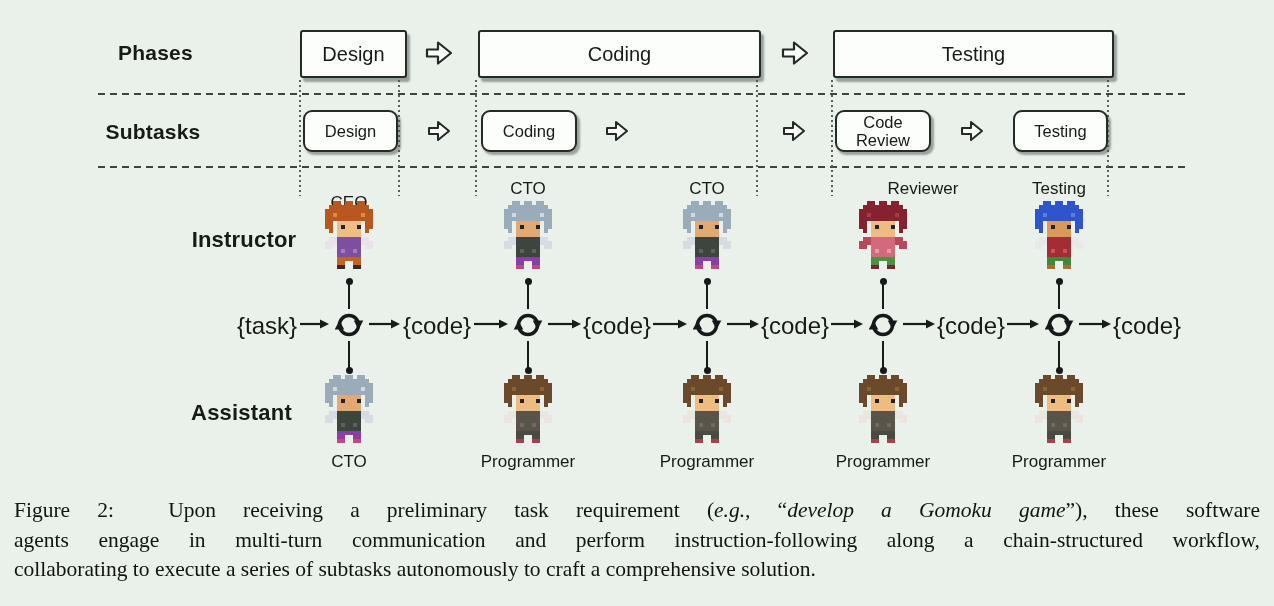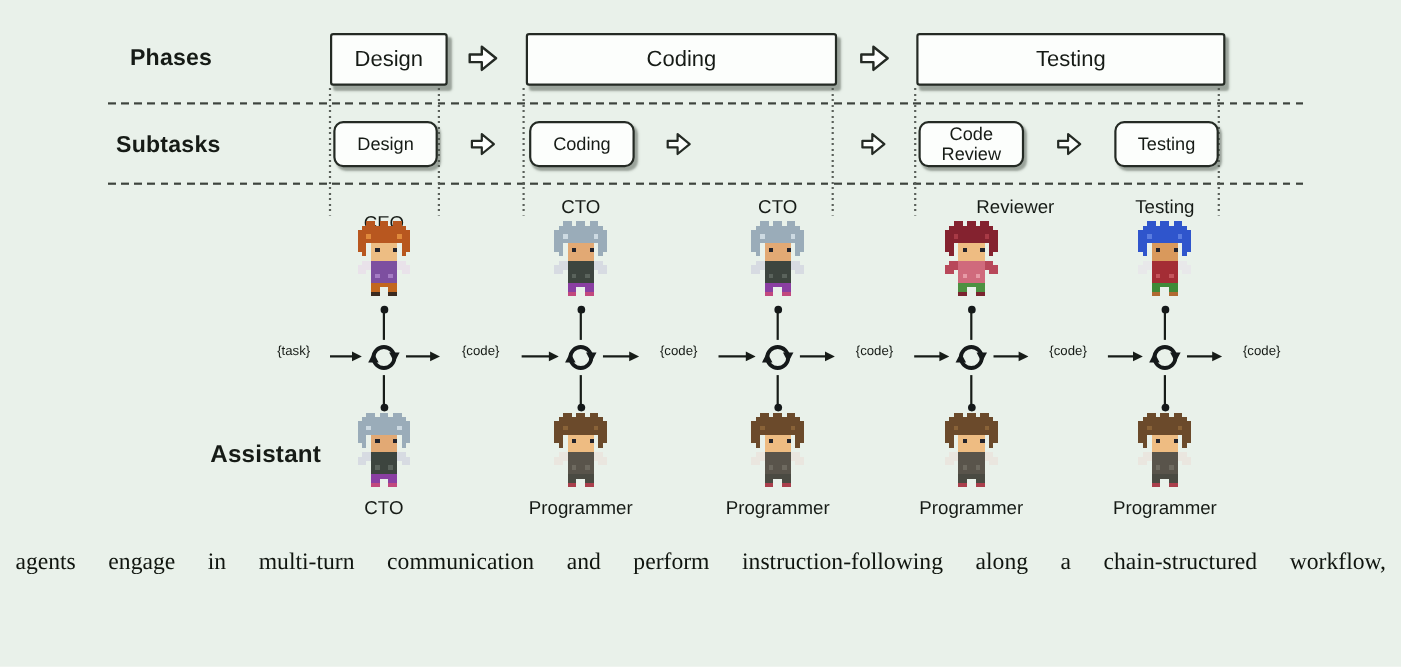--- a/index.html
+++ b/index.html
@@ -14,36 +14,37 @@
              font-size:20px;}
   .subtask-box{position:absolute;top:110px;height:42px;background:#fcfefc;border:2px solid #242a24;border-radius:9px;
              box-shadow:2.5px 3px 2px rgba(75,85,75,.5);display:flex;align-items:center;justify-content:center;
              font-size:16.5px;line-height:18.5px;text-align:center;padding:0 4px;box-sizing:border-box;}
   .flow-arrow{position:absolute;}
   .char-label{position:absolute;width:160px;font-size:17px;text-align:center;}
   .sprite{position:absolute;width:56px;height:72px;}
   .linkline{position:absolute;width:2.2px;background:#171c18;}
   .linkdot{position:absolute;width:7px;height:7px;border-radius:50%;background:#15191a;}
   .loop-icon{position:absolute;}
-  .chain-text{position:absolute;width:130px;text-align:center;font-size:12px;top:312px;}
+  .chain-text{position:absolute;width:130px;text-align:center;font-size:24px;top:312px;}
   .chain-arrow{position:absolute;top:317px;}
   .caption{position:absolute;left:14px;width:1246px;top:496px;
            font-family:"Liberation Serif",serif;font-size:21.5px;line-height:29.5px;color:#10150f;}
   .cap-line{text-align:justify;text-align-last:justify;}
   .cap-last{text-align:left;}
   i{font-style:italic;}
 </style>
 </head>
 <body>
 
 <div class="page">
   <div class="fig">
 
     <div class="rowlabel" style="left:98px;top:41px;width:115px">Phases</div>
     <div class="rowlabel" style="left:98px;top:120px;width:110px">Subtasks</div>
+    <div class="rowlabel" style="left:184px;top:227px;width:120px;font-size:22px">Instructor</div>
     <div class="rowlabel" style="left:184px;top:400px;width:115px;font-size:22px">Assistant</div>
 
     <div class="hdash" style="left:98px;top:93px;width:1089px"></div>
     <div class="hdash" style="left:98px;top:166px;width:1089px"></div>
 
     <div class="vdot" style="left:299px;top:80px;height:116px"></div>
     <div class="vdot" style="left:398px;top:80px;height:116px"></div>
     <div class="vdot" style="left:475px;top:80px;height:116px"></div>
     <div class="vdot" style="left:756px;top:80px;height:116px"></div>
     <div class="vdot" style="left:831px;top:80px;height:116px"></div>
@@ -1644,15 +1645,17 @@
             <polygon points="23,2.5 32,7 23,11.5" fill="#171c18"></polygon>
           </svg></div>
         <div class="chain-arrow" style="left:1079px;width:32px;height:14px"><svg width="32" height="14">
             <line x1="0" y1="7" x2="24" y2="7" stroke="#171c18" stroke-width="2.2"></line>
             <polygon points="23,2.5 32,7 23,11.5" fill="#171c18"></polygon>
           </svg></div>
       </div>
   </div>
 
   <div class="caption">
+    <div class="cap-line"><span>Figure 2:&nbsp; Upon receiving a preliminary task requirement (</span><i>e.g.,</i><span> “</span><i>develop a Gomoku game</i><span>”), these software</span></div>
     <div class="cap-line">agents engage in multi-turn communication and perform instruction-following along a chain-structured workflow,</div>
+    <div class="cap-last">collaborating to execute a series of subtasks autonomously to craft a comprehensive solution.</div>
   </div>
 </div>
 
 </body></html>

